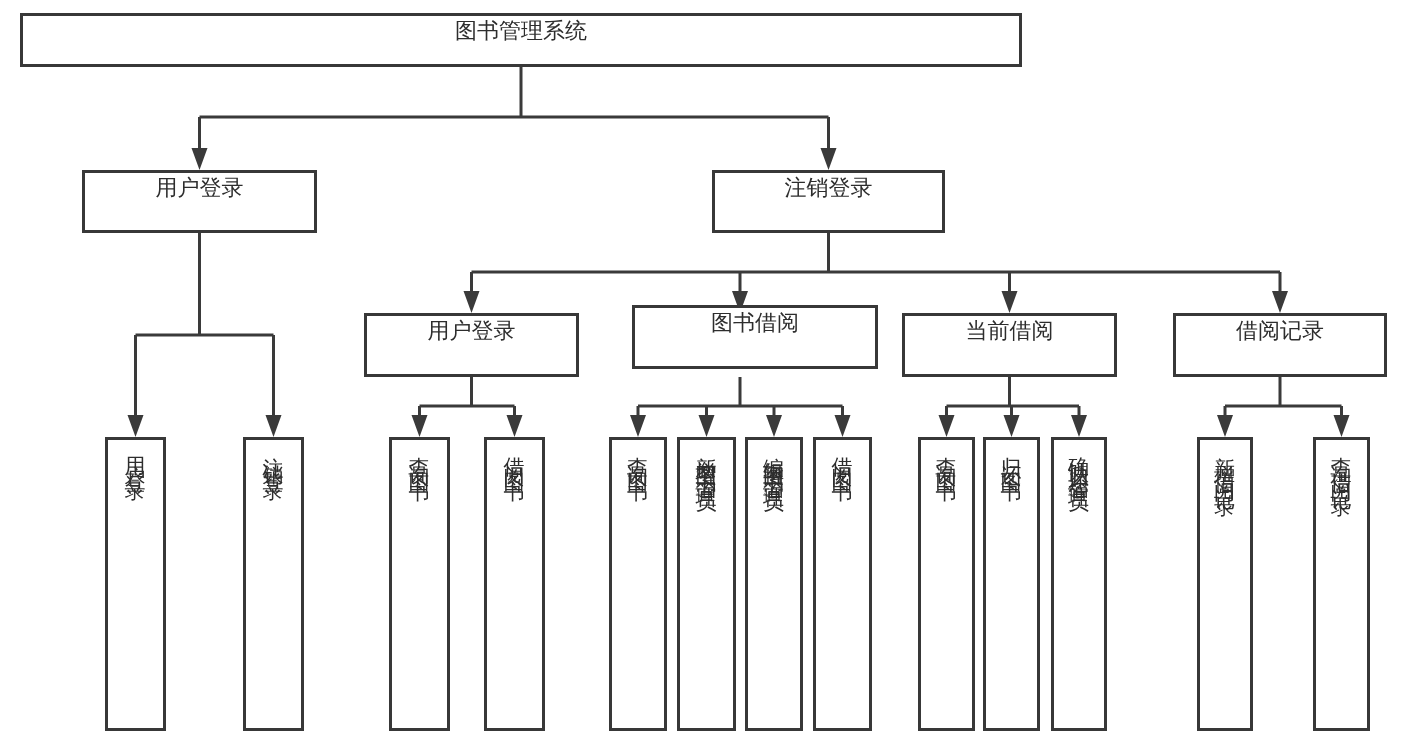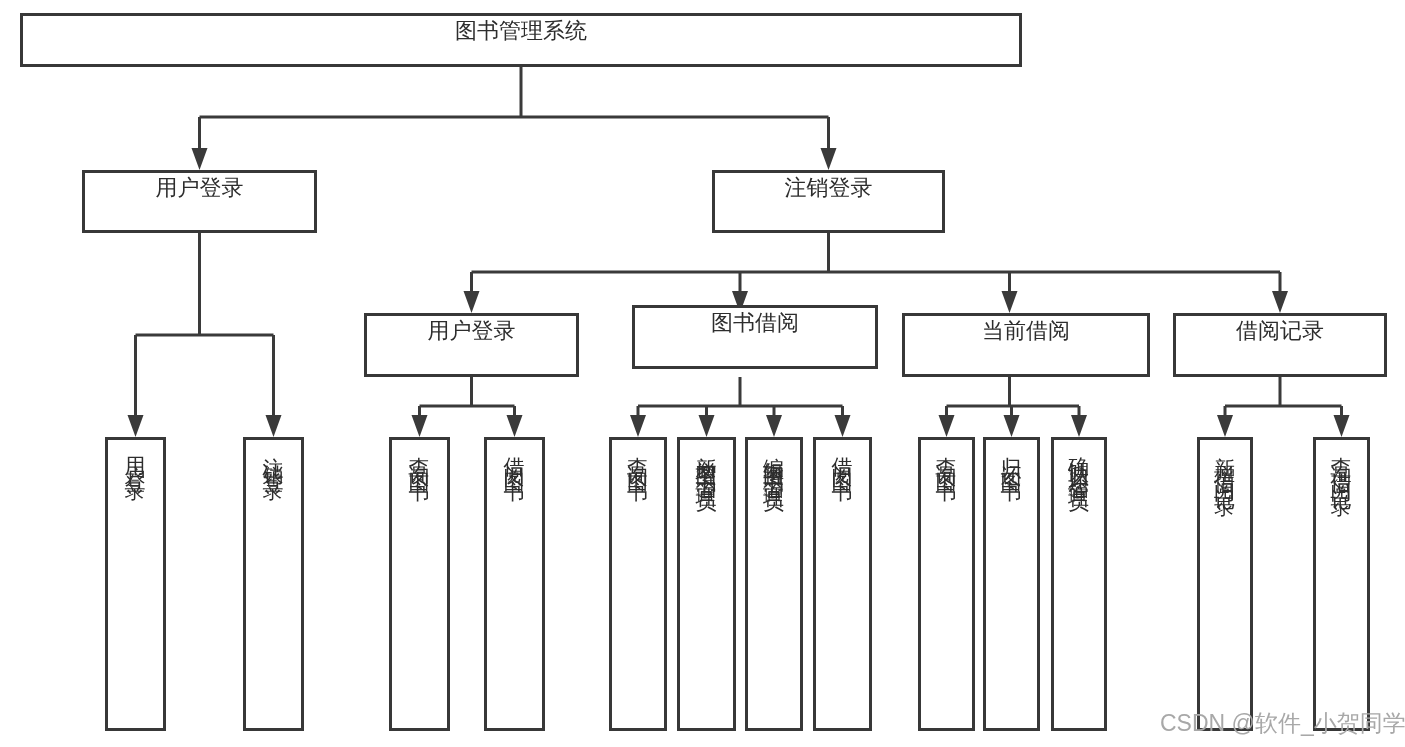--- a/index.html
+++ b/index.html
@@ -71,21 +71,21 @@
   <div class="node h" style="left:712px;top:170px;width:233px;height:63px;">
     <span class="hlabel">注销登录</span>
   </div>
 
   <div class="node h" style="left:364px;top:313px;width:215px;height:64px;">
     <span class="hlabel">用户登录</span>
   </div>
   <div class="node h" style="left:632px;top:305px;width:246px;height:64px;">
     <span class="hlabel">图书借阅</span>
   </div>
-  <div class="node h" style="left:902px;top:313px;width:248px;height:64px;font-family:Liberation Mono, monospace;">
+  <div class="node h" style="left:902px;top:313px;width:215px;height:64px;font-family:Liberation Mono, monospace;">
     <span class="hlabel">当前借阅</span>
   </div>
   <div class="node h" style="left:1173px;top:313px;width:214px;height:64px;">
     <span class="hlabel">借阅记录</span>
   </div>
 
   <div class="node v" style="left:105px;top:437px;width:61px;height:294px;">
     <span class="vlabel">用户登录</span>
   </div>
   <div class="node v" style="left:243px;top:437px;width:61px;height:294px;">
@@ -122,15 +122,14 @@
     <span class="vlabel sp-long">确认归还（管理员）</span>
   </div>
 
   <div class="node v" style="left:1197px;top:437px;width:56px;height:294px;">
     <span class="vlabel">新增借阅记录</span>
   </div>
   <div class="node v" style="left:1313px;top:437px;width:57px;height:294px;">
     <span class="vlabel">查询借阅记录</span>
   </div>
 
-  <div id="watermark">CSDN @软件_小贺同学</div>
 
 </div>
 
 </body></html>

